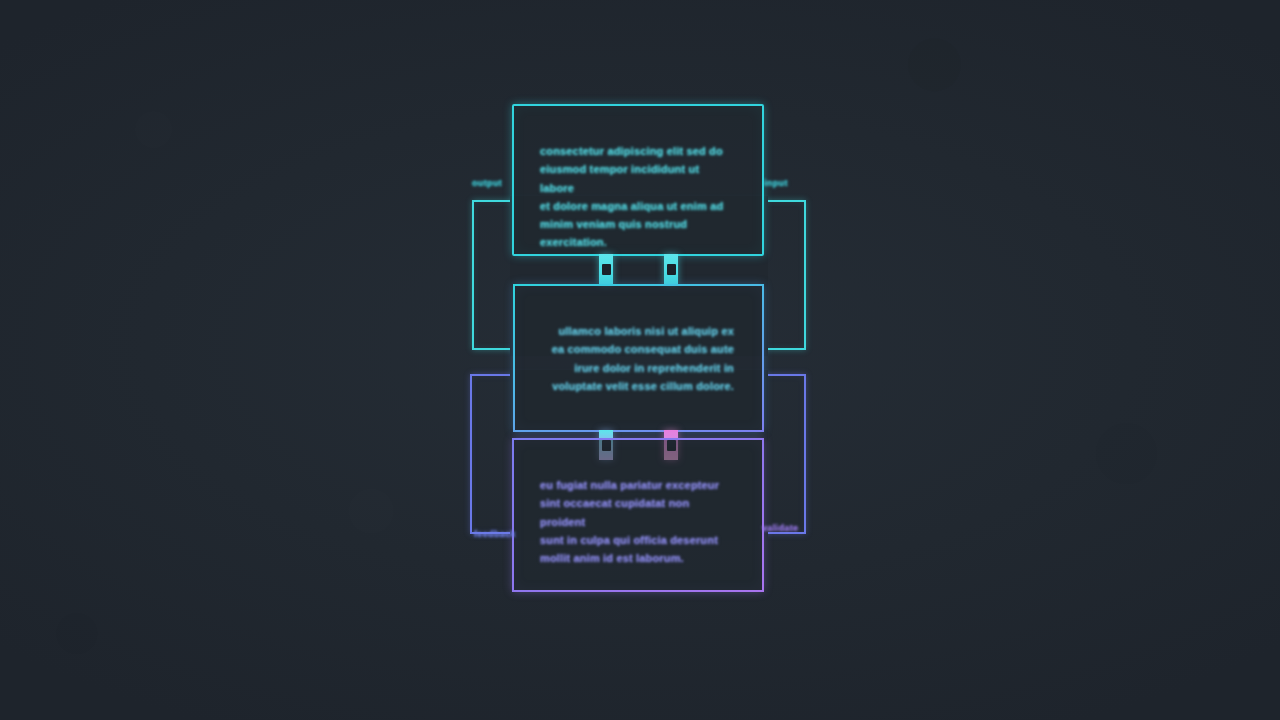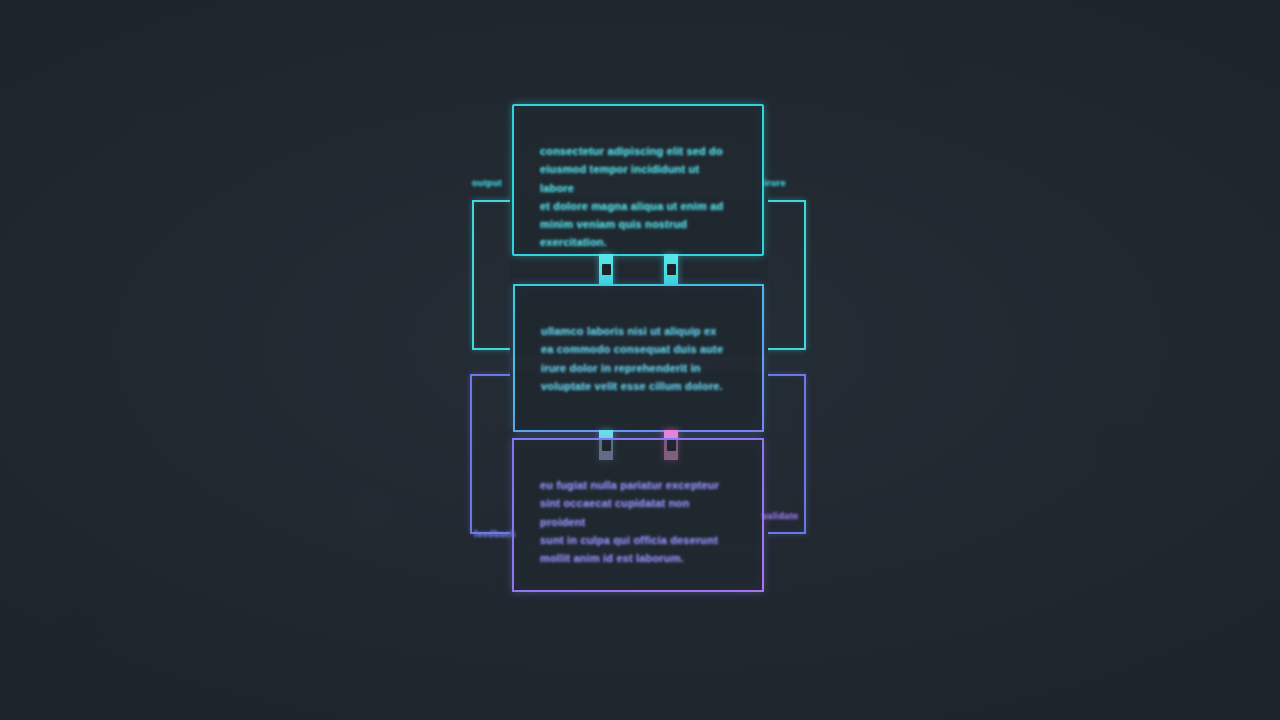--- a/index.html
+++ b/index.html
@@ -93,21 +93,21 @@
     font-size: 11px;
     line-height: 18.3px;
     letter-spacing: .015em;
     font-weight: 600;
     white-space: pre-line;
     filter: blur(0.85px);
     -webkit-font-smoothing: none;
     user-select: none;
   }
   .t-cyan   { color: #53d6df; text-shadow: 0 0 3px rgba(70,210,222,.55); }
-  .t-teal   { color: #61c9e0; text-shadow: 0 0 3px rgba(90,190,225,.5); }
+  .t-teal   { color: #61c9e0; text-shadow: 0 0 3px rgba(90,190,225,.5); text-align: right; }
   .t-violet { color: #8f8ef0; text-shadow: 0 0 3px rgba(135,130,240,.5); }
 
   
   .connector {
     position: absolute;
     display: flex;
     align-items: center;
     justify-content: center;
   }
   .connector .core {
@@ -179,19 +179,19 @@
 
   <div class="card card-3" style="left:512px; top:438px; width:252px; height:154px;">
     <div class="card-text t-violet">eu fugiat nulla pariatur excepteur
 sint occaecat cupidatat non proident
 sunt in culpa qui officia deserunt
 mollit anim id est laborum.</div>
   </div>
 
   <div class="side-label l-cyan" style="left:472px; top:178px;">output</div>
 
-  <div class="side-label l-cyan" style="left:764px; top:178px;">irure</div>
+  <div class="side-label l-cyan" style="left:764px; top:178px;">input</div>
 
   <div class="side-label l-blue" style="left:474px; top:529px;">feedback</div>
 
-  <div class="side-label l-purple" style="left:762px; top:511px;">validate</div>
+  <div class="side-label l-purple" style="left:762px; top:523px;">validate</div>
 
 </div>
 
 </body></html>

